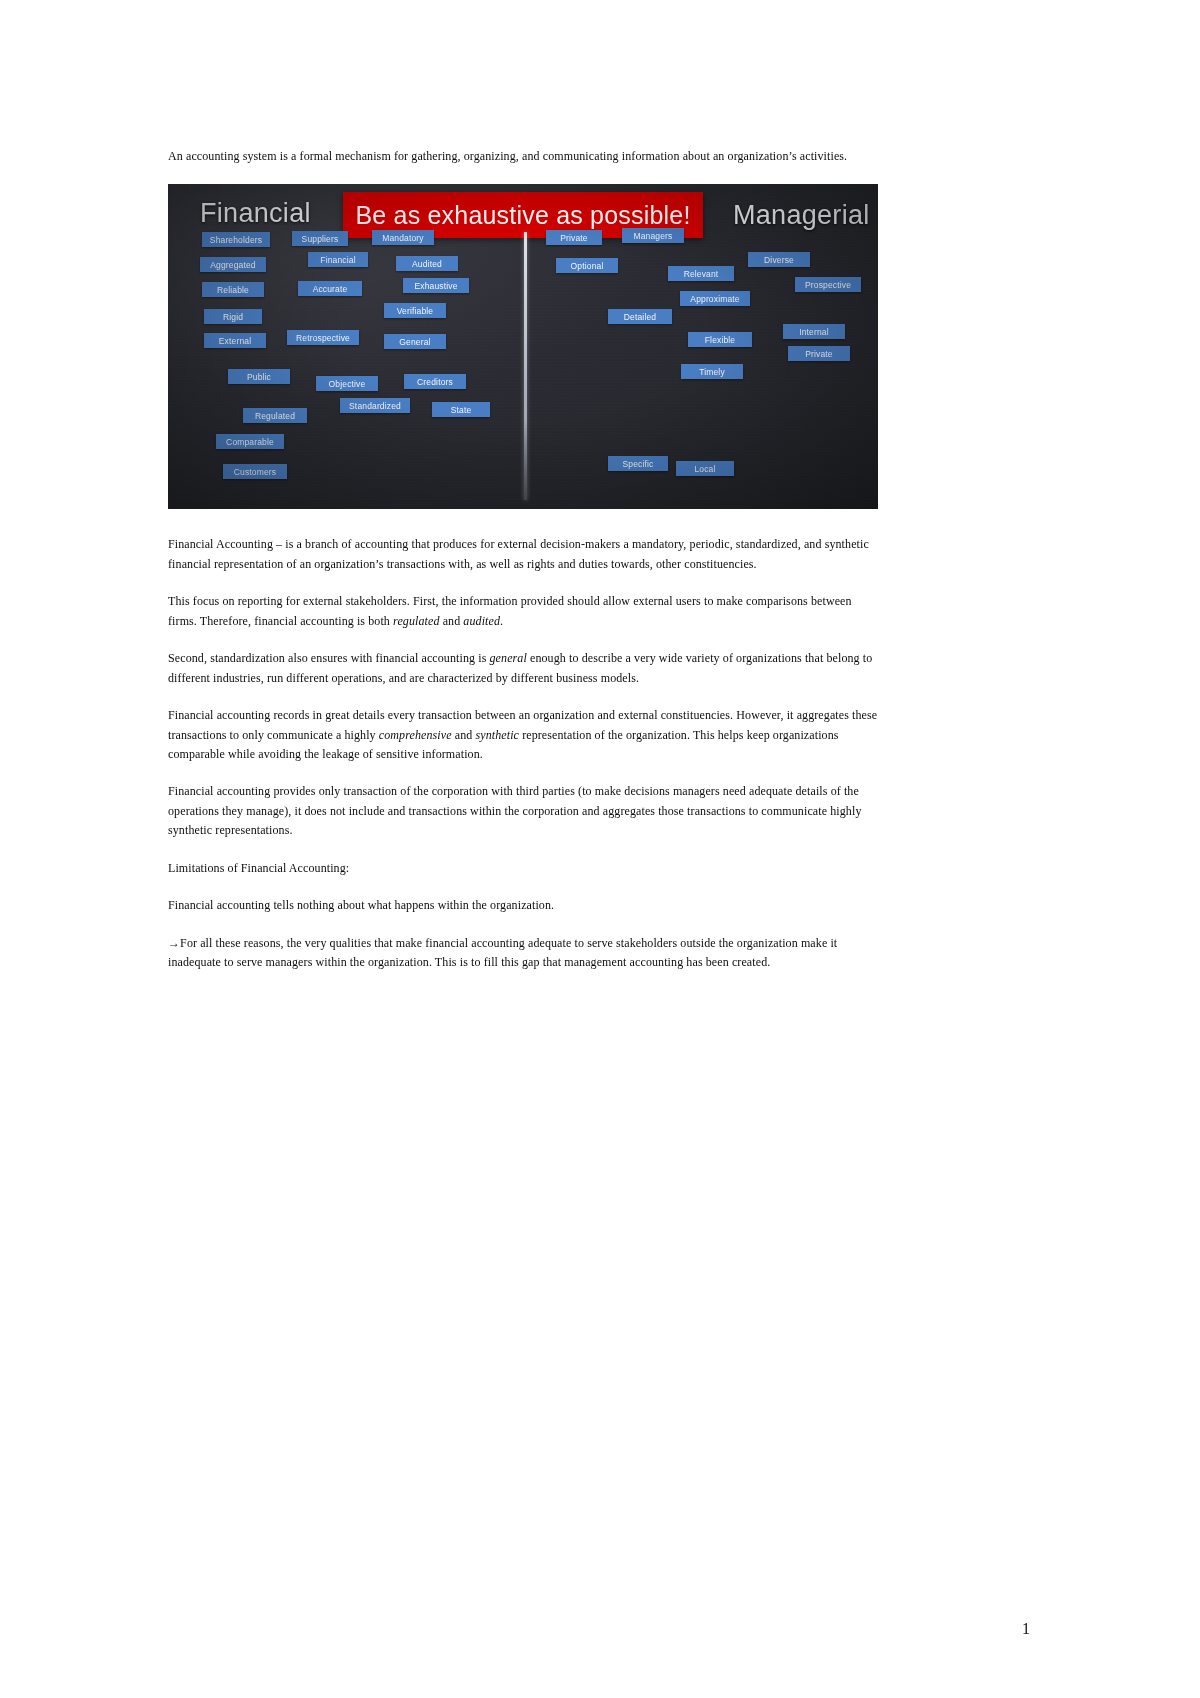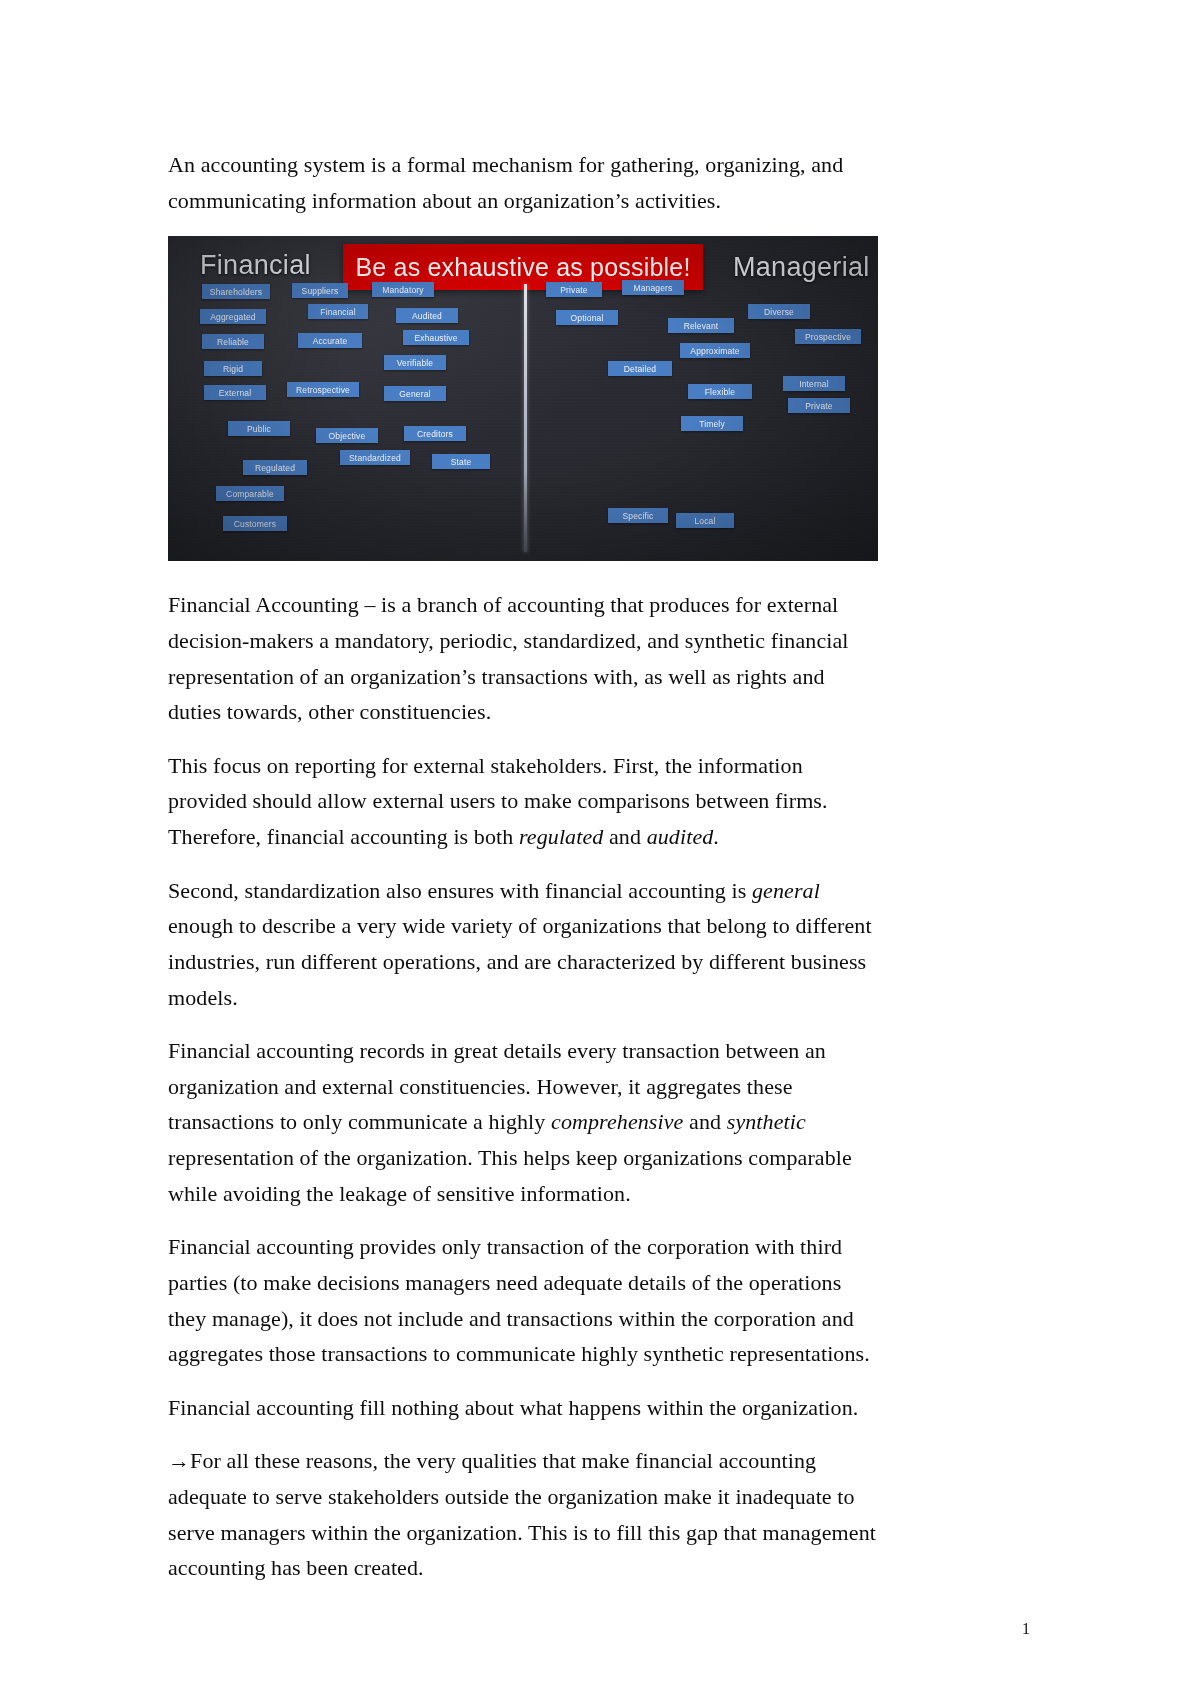--- a/index.html
+++ b/index.html
@@ -8,21 +8,21 @@
     background:#ffffff;
     font-family:"Liberation Serif", serif;
     color:#0d0d0d;
     position:relative;
     overflow:hidden;
   }
   .page { position:absolute; inset:0; padding:0; }
   .content { position:absolute; left:168px; top:128px; width:710px; }
 
   .para {
-    font-size:22px;
+    font-size:12px;
     line-height:1.62;
     margin:0 0 18px 0;
     text-align:left;
     letter-spacing:0.1px;
   }
   .heading-line { font-size:17.5px; line-height:1.62; margin:0 0 19px 0; }
   i, .it { font-style:italic; }
 
   
   .figure {
@@ -178,22 +178,23 @@
     <p class="para">
       <span>Second, standardization also ensures with financial accounting is </span><i>general</i><span> enough to describe a very wide variety of organizations that belong to different industries, run different operations, and are characterized by different business models.</span>
     </p>
 
     <p class="para">
       <span>Financial accounting records in great details every transaction between an organization and external constituencies. However, it aggregates these transactions to only communicate a highly </span><i>comprehensive</i><span> and </span><i>synthetic</i><span> representation of the organization. This helps keep organizations comparable while avoiding the leakage of sensitive information.</span>
     </p>
 
     <p class="para">Financial accounting provides only transaction of the corporation with third parties (to make decisions managers need adequate details of the operations they manage), it does not include and transactions within the corporation and aggregates those transactions to communicate highly synthetic representations.</p>
 
-
-    <p class="para">Financial accounting fill nothing about what happens within the organization.</p>
+    <p class="para">Limitations of Financial Accounting:</p>
+
+    <p class="para">Financial accounting tells nothing about what happens within the organization.</p>
 
 
     <p class="para">
       <span>→</span><span>For all these reasons, the very qualities that make financial accounting adequate to serve stakeholders outside the organization make it inadequate to serve managers within the organization. This is to fill this gap that management accounting has been created.</span>
     </p>
 
   </div>
 
   <div class="page-number">1</div>
 </div>

